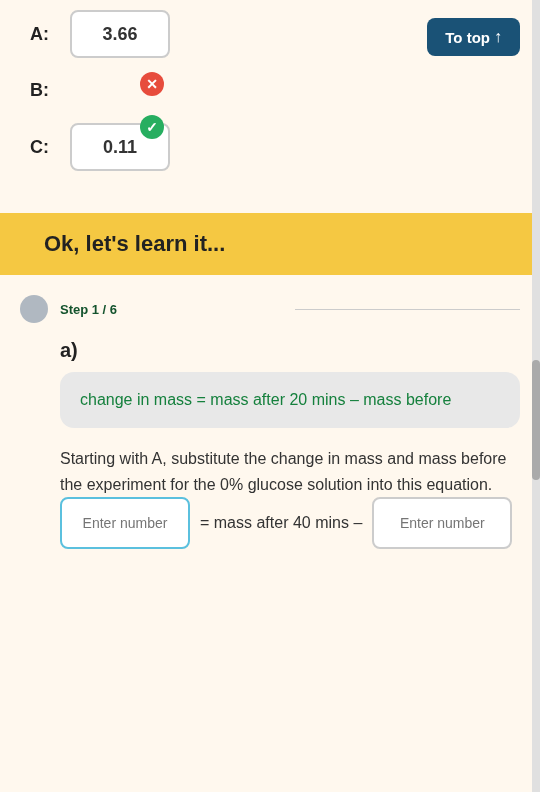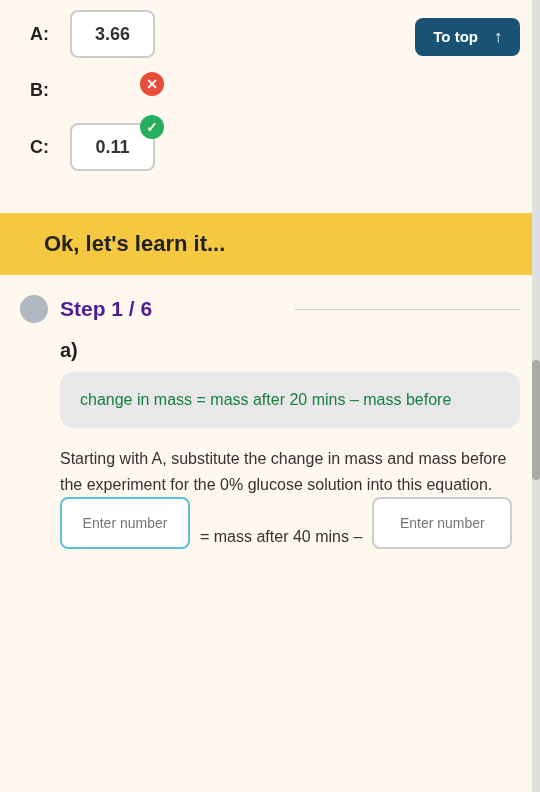--- a/index.html
+++ b/index.html
@@ -37,22 +37,22 @@
       right: 20px;
       background-color: #1a5276;
       color: #fff;
       border: none;
       border-radius: 8px;
       padding: 10px 18px;
       font-size: 15px;
       font-weight: 600;
       cursor: pointer;
       display: flex;
-      align-items: flex-start;
-      gap: 16px;
+      align-items: center;
+      gap: 4px;
     }
 
     .to-top-btn .arrow-up {
       font-size: 16px;
     }
 
     .input-row {
       display: flex;
       align-items: center;
       margin-bottom: 22px;
@@ -61,21 +61,21 @@
 
     .input-label {
       font-size: 18px;
       font-weight: 600;
       color: #222;
       width: 30px;
       margin-right: 10px;
     }
 
     .input-box {
-      width: 85px;
+      width: 100px;
       height: 48px;
       border: 2px solid #ccc;
       border-radius: 8px;
       font-size: 18px;
       font-weight: 600;
       text-align: center;
       color: #333;
       background: #fff;
       outline: none;
       position: relative;
@@ -131,23 +131,23 @@
     .step-dot {
       width: 28px;
       height: 28px;
       border-radius: 50%;
       background-color: #b0b8c1;
       margin-right: 12px;
       flex-shrink: 0;
     }
 
     .step-title {
-      font-size: 21px;
+      font-size: 13px;
       font-weight: 700;
-      color: #4c1d95;
+      color: #14532d;
       flex: 1;
     }
 
     .step-divider {
       flex: 1;
       height: 1px;
       background-color: #ccc;
       margin-left: 10px;
     }
 
@@ -173,21 +173,21 @@
     }
 
     .step-description {
       font-size: 16px;
       color: #333;
       line-height: 1.6;
     }
 
     .equation-row {
       display: flex;
-      align-items: flex-end;
+      align-items: center;
       gap: 10px;
       flex-wrap: wrap;
     }
 
     .eq-input {
       width: 130px;
       height: 52px;
       border: 2px solid #5bc0de;
       border-radius: 8px;
       font-size: 14px;

